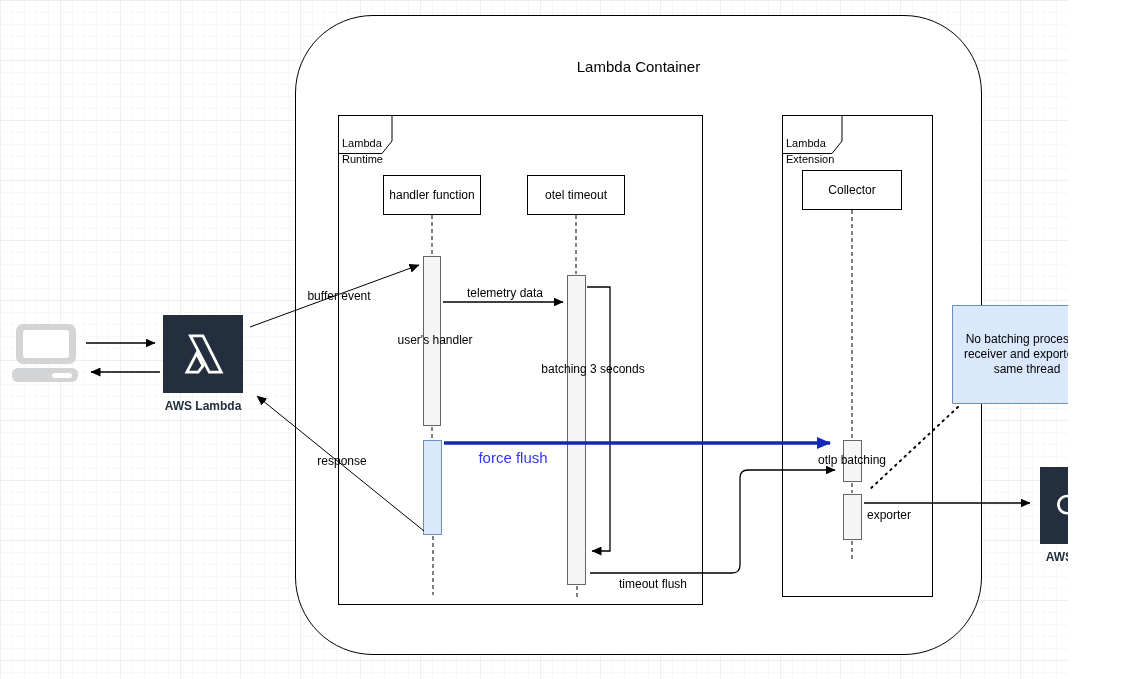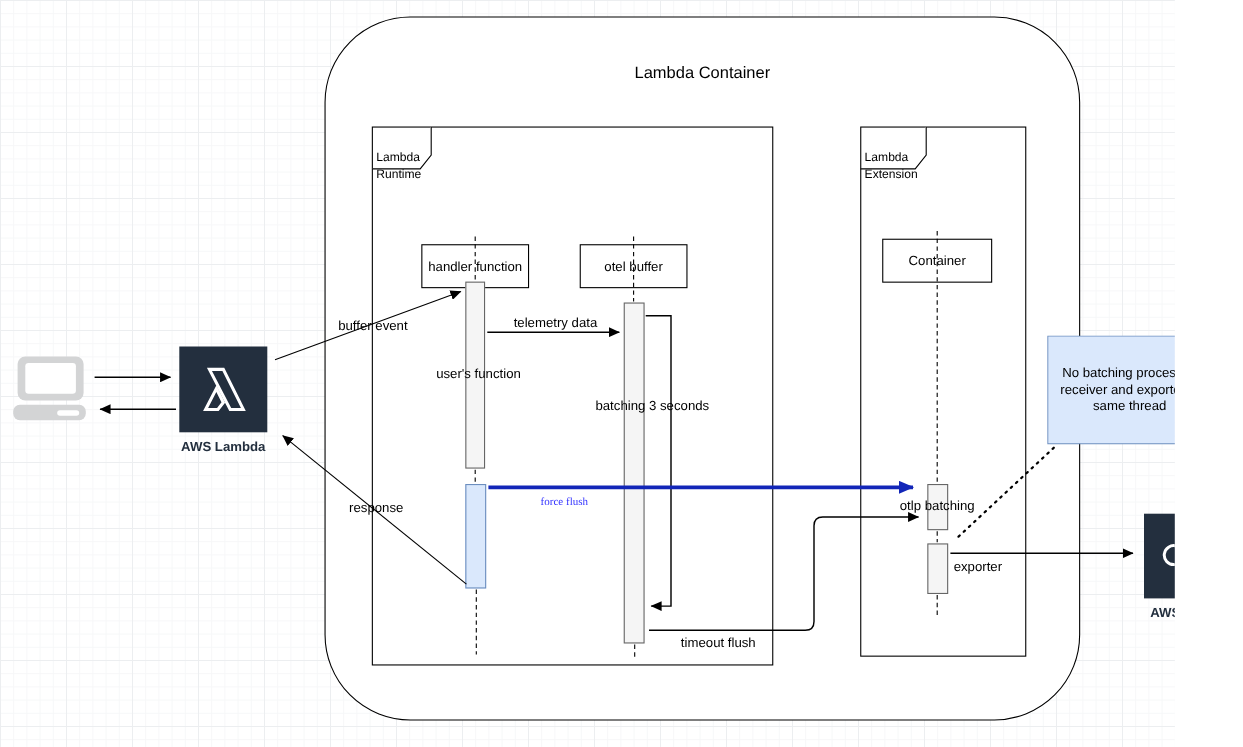--- a/index.html
+++ b/index.html
@@ -20,33 +20,33 @@
   }
   .container-title{left:295px;top:58px;width:687px;text-align:center;font-size:15px;}
   .frame{border:1px solid #000;box-sizing:border-box;background:transparent;}
   .frame-runtime{left:338px;top:115px;width:365px;height:490px;}
   .frame-extension{left:782px;top:115px;width:151px;height:482px;}
   .frame-tab-label{font-size:11px;line-height:16px;padding:20px 0 0 4px;}
   .tab-runtime{left:338px;top:115px;width:54px;}
   .tab-extension{left:782px;top:115px;width:60px;}
   .lifebox{
     background:#fff;border:1px solid #000;box-sizing:border-box;
-    display:flex;align-items:center;justify-content:center;font-size:12px;margin-top:47px;
+    display:flex;align-items:center;justify-content:center;font-size:12px;
   }
   .box-handler{left:383px;top:175px;width:98px;height:40px;}
   .box-otel{left:527px;top:175px;width:98px;height:40px;}
   .box-collector{left:802px;top:170px;width:100px;height:40px;}
   .activation{background:#f5f5f5;border:1px solid #666;box-sizing:border-box;}
   .bar-handler{left:423px;top:256px;width:18px;height:170px;}
   .bar-blue{left:423px;top:440px;width:19px;height:95px;background:#dae8fc;border:1px solid #6c8ebf;box-sizing:border-box;}
   .bar-otel{left:567px;top:275px;width:19px;height:310px;}
   .bar-otlp{left:843px;top:440px;width:19px;height:42px;}
   .bar-exporter{left:843px;top:494px;width:19px;height:46px;}
   .msg-label{transform:translate(-50%,-50%);font-size:12px;white-space:nowrap;}
-  .force-flush-label{transform:translate(-50%,-50%);font-size:10px;color:#3333ff;white-space:nowrap;font-family:Liberation Serif, serif;}
+  .force-flush-label{transform:translate(-50%,-50%);font-size:15px;color:#3333ff;white-space:nowrap;}
   .aws-box{background:#232F3E;display:flex;align-items:center;justify-content:center;}
   .lambda-box{left:163px;top:315px;width:80px;height:78px;}
   .xray-box{left:1040px;top:467px;width:77px;height:77px;}
   .aws-caption{font-size:12px;font-weight:bold;color:#232F3E;text-align:center;white-space:nowrap;transform:translateX(-50%);}
   .laptop{left:12px;top:324px;width:68px;height:62px;}
   .laptop-screen{position:absolute;left:4px;top:0;width:60px;height:40px;background:#d3d4d5;border-radius:7px;}
   .laptop-screen-inner{position:absolute;left:7px;top:6px;width:46px;height:28px;background:#fff;border-radius:3px;}
   .laptop-base{position:absolute;left:0;top:44px;width:66px;height:14px;background:#d3d4d5;border-radius:6px;}
   .laptop-pill{position:absolute;right:6px;top:5px;width:20px;height:5px;background:#fff;border-radius:3px;}
   .note-wrap{left:952px;top:305px;width:151px;height:99px;}
@@ -94,24 +94,24 @@
       <rect x="40.5" y="37" width="3.5" height="10" fill="#fff"></rect>
       <rect x="46" y="33" width="3.5" height="14" fill="#fff"></rect>
     </svg>
   </div>
   <div class="abs aws-caption" style="left:1078px;top:550px;">AWS X-Ray</div>
 
   <div class="abs lifebox box-handler">
     <span>handler function</span>
   </div>
   <div class="abs lifebox box-otel">
-    <span>otel buffer</span>
+    <span>otel timeout</span>
   </div>
   <div class="abs lifebox box-collector">
-    <span>Container</span>
+    <span>Collector</span>
   </div>
 
   <div class="abs activation bar-handler"></div>
   <div class="abs bar-blue"></div>
   <div class="abs activation bar-otel"></div>
   <div class="abs activation bar-otlp"></div>
   <div class="abs activation bar-exporter"></div>
 
   <svg class="overlay" width="1130" height="679" viewBox="0 0 1130 679">
     <defs>
@@ -148,21 +148,21 @@
     <path d="M 864,503 H 1030" stroke="#000" stroke-width="1.3" marker-end="url(#arrB)" fill="none"></path>
 
     <path d="M 958,407 L 868,491" stroke="#000" stroke-width="2" stroke-dasharray="1.5 5" stroke-linecap="round" fill="none"></path>
   </svg>
 
   <div class="abs frame-tab-label tab-runtime">Lambda Runtime</div>
   <div class="abs frame-tab-label tab-extension">Lambda Extension</div>
 
   <div class="abs msg-label" style="left:339px;top:296px;">buffer event</div>
   <div class="abs msg-label" style="left:505px;top:293px;">telemetry data</div>
-  <div class="abs msg-label" style="left:435px;top:340px;">user's function</div>
+  <div class="abs msg-label" style="left:435px;top:340px;">user's handler</div>
   <div class="abs msg-label" style="left:593px;top:369px;">batching 3 seconds</div>
   <div class="abs force-flush-label" style="left:513px;top:457px;">force flush</div>
   <div class="abs msg-label" style="left:342px;top:461px;">response</div>
   <div class="abs msg-label" style="left:653px;top:584px;">timeout flush</div>
   <div class="abs msg-label" style="left:852px;top:460px;">otlp batching</div>
   <div class="abs msg-label" style="left:851px;top:515px;margin-left:38px;">exporter</div>
 
   <div class="abs note-wrap">
     <svg width="151" height="99" viewBox="0 0 151 99">
       <path d="M 0.5,0.5 H 131 L 150.5,20 V 98.5 H 0.5 Z" fill="#dae8fc" stroke="#6c8ebf" stroke-width="1"></path>

